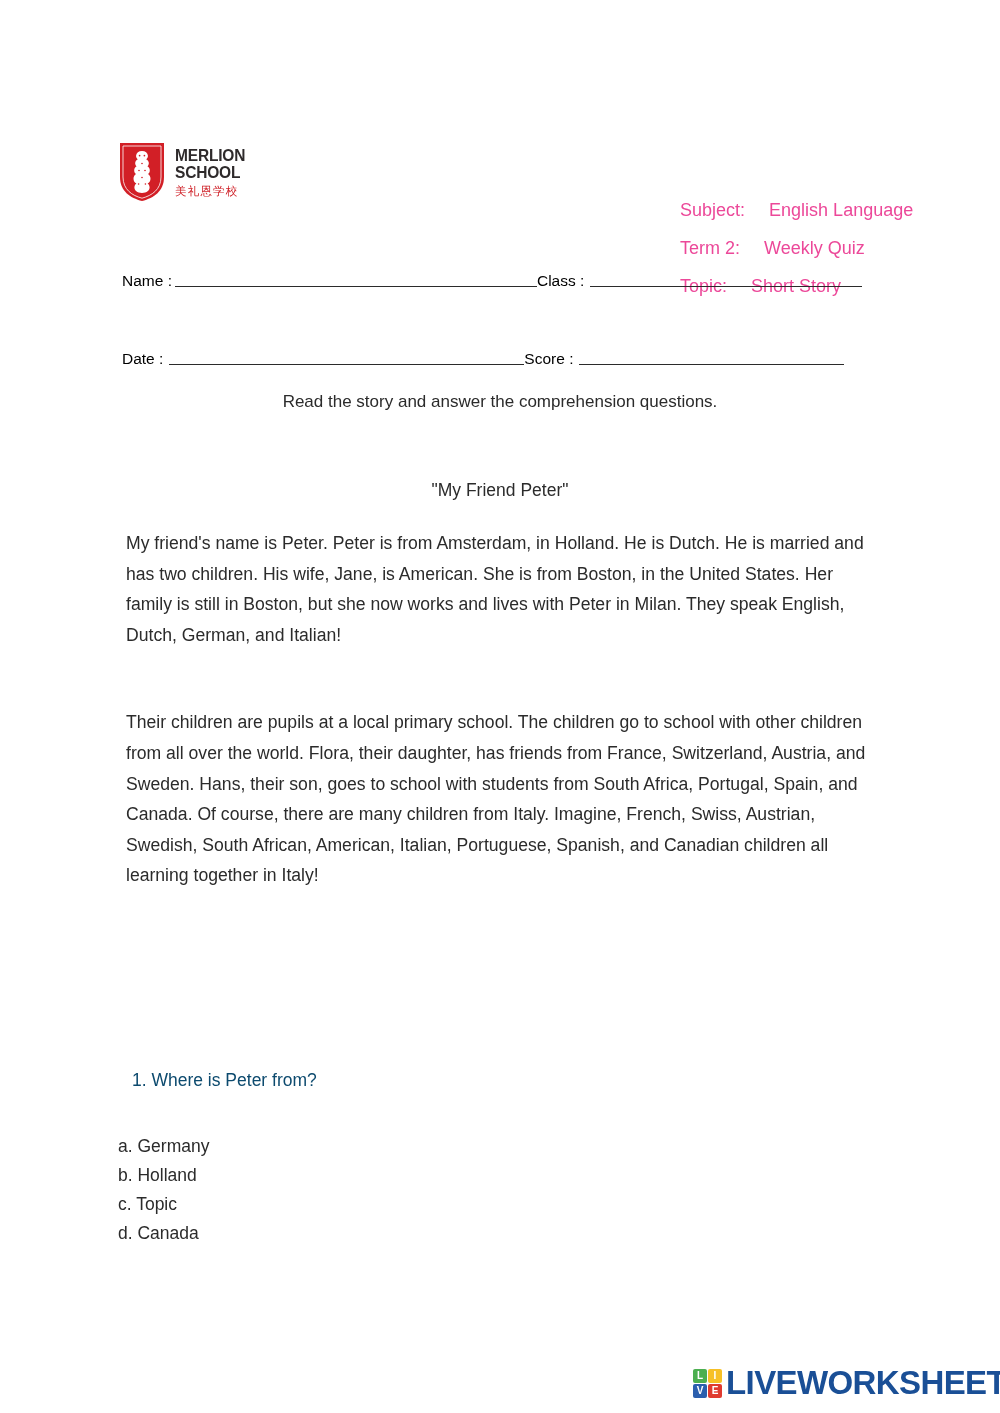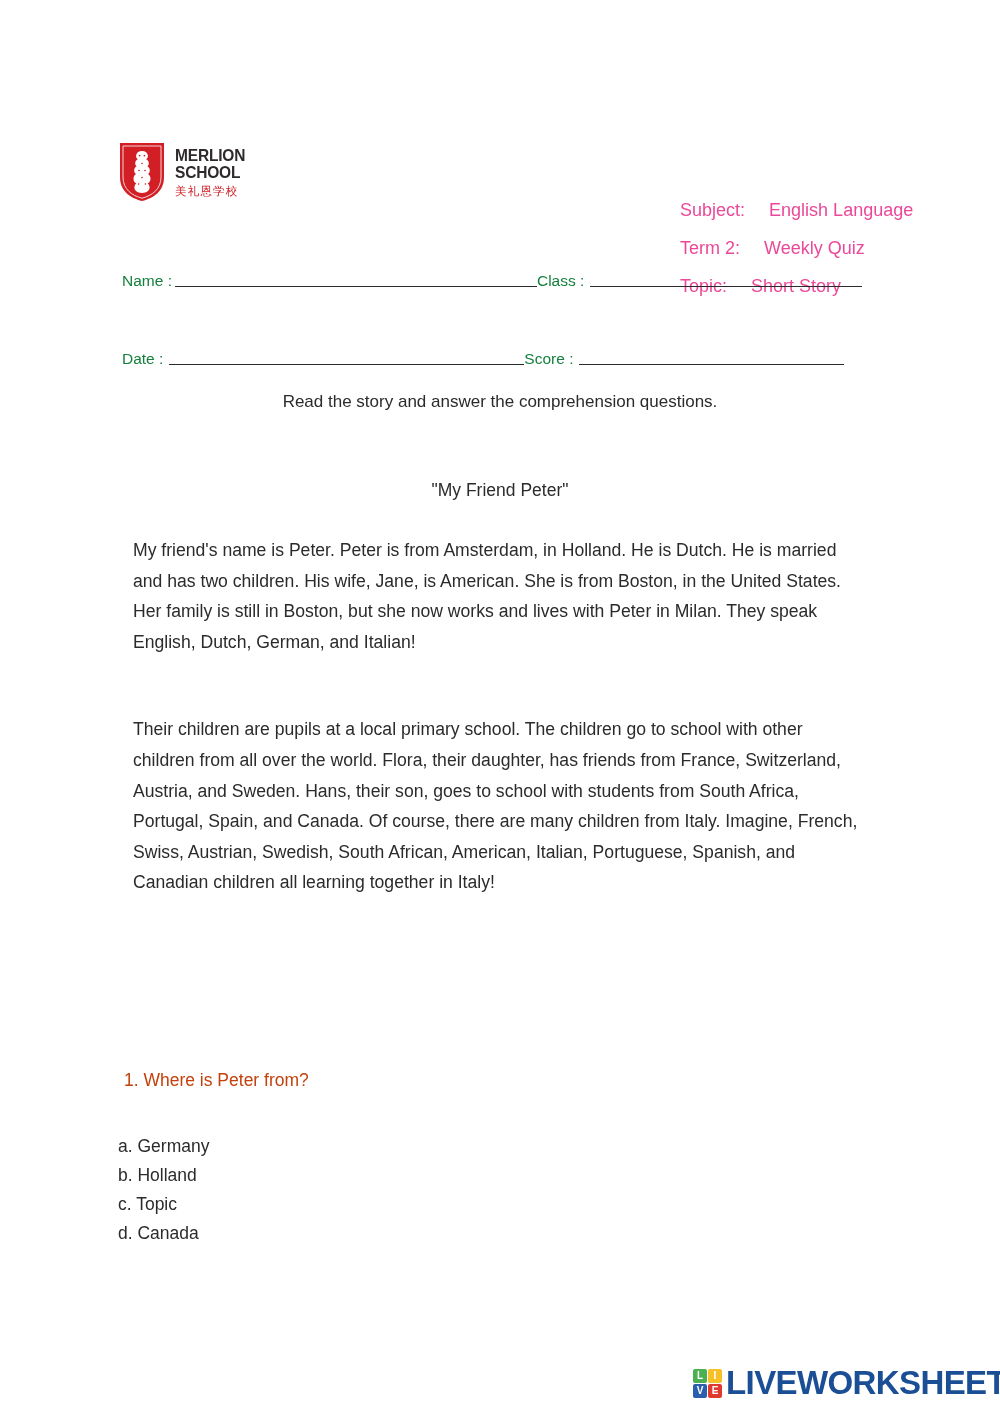--- a/index.html
+++ b/index.html
@@ -89,21 +89,21 @@
     top: 272px;
     width: 1000px;
   }
   .field-row {
     position: absolute;
     left: 122px;
     width: 760px;
     display: flex;
     align-items: baseline;
     font-size: 15.5px;
-    color: #15803d;
+    color: #000000;
     white-space: nowrap;
   }
   .field-row.row1 { top: 0px; }
   .field-row.row2 { top: 78px; }
 
   .fl-label { flex: 0 0 auto; }
   .fl-rule {
     display: inline-block;
     border-bottom: 1.4px solid #2b2b2b;
     height: 12px;
@@ -139,38 +139,38 @@
 
   .story {
     position: absolute;
     left: 122px;
     top: 524px;
     width: 752px;
     font-size: 17.6px;
     line-height: 30.6px;
     color: #2b2b2b;
   }
-  .story p { margin: 11px; }
+  .story p { margin: 4px; }
   .story p + p { margin-top: 57px; }
 
   .mcq-heading {
     position: absolute;
     left: 122px;
     top: 980px;
     font-size: 17.2px;
     font-weight: bold;
     color: #1c1c1c;
   }
 
   .question {
     position: absolute;
-    left: 124px;
+    left: 132px;
     top: 1070px;
     font-size: 17.5px;
-    color: #c2410c;
+    color: #0c4a6e;
   }
 
   .options {
     position: absolute;
     left: 118px;
     top: 1132px;
     font-size: 17.5px;
     line-height: 29px;
     color: #2b2b2b;
   }

